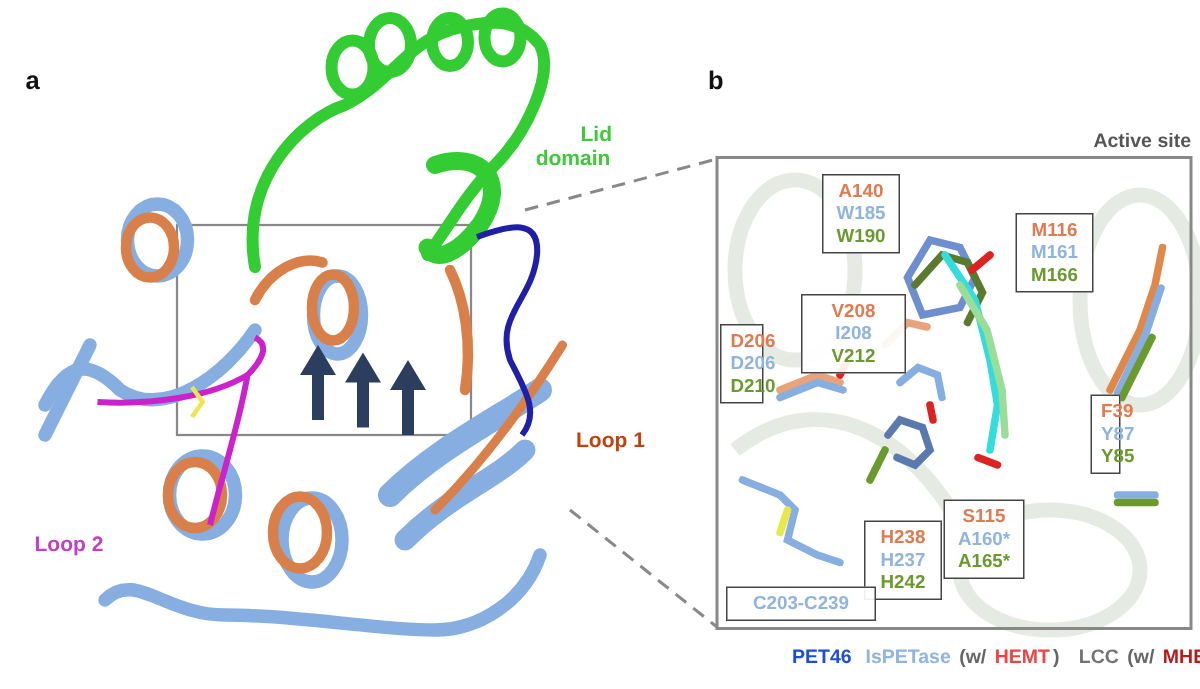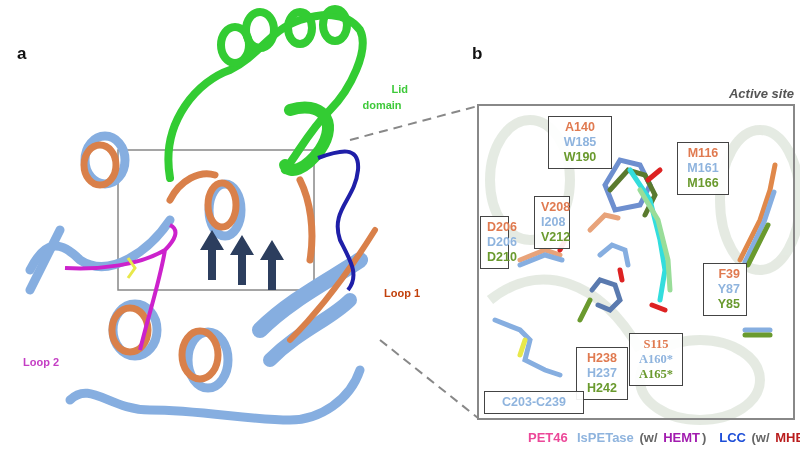--- a/index.html
+++ b/index.html
@@ -1,36 +1,36 @@
 <!DOCTYPE html>
 <html><head>
   <meta charset="utf-8">
   <style>
     html, body { margin: 0; padding: 0; background: #ffffff; }
     body { width: 800px; height: 459px; position: relative; overflow: hidden; font-family: "Liberation Sans", sans-serif; }
     .panel-letter { position: absolute; font-weight: bold; font-size: 17px; color: #111; }
     #pa-letter { left: 17px; top: 44px; }
     #pb-letter { left: 472px; top: 44px; }
-    .label { position: absolute; font-weight: bold; font-size: 11px; line-height: 16px; }
+    .label { position: absolute; font-weight: bold; font-size: 14px; line-height: 16px; }
     #lid-label { left: 356px; top: 81px; color: #3ec93a; text-align: center; width: 52px; }
     #lid-label span { display: block; }
     #lid-label .l1 { text-align: right; padding-right: 0px; }
     #loop1-label { left: 384px; top: 285px; color: #c2410c; }
     #loop2-label { left: 23px; top: 354px; color: #c43ec4; }
-    #active-title { position: absolute; right: 6px; top: 86px; font-size: 13px; font-weight: bold; color: #555; font-style: italic; }
+    #active-title { position: absolute; right: 6px; top: 86px; font-size: 13px; font-weight: bold; color: #555; }
     .res-box { position: absolute; border: 1.5px solid #444; background: rgba(255,255,255,0.92); text-align: center; font-weight: bold; font-size: 12.5px; line-height: 15px; padding: 3px 6px; box-sizing: border-box; }
     .c-orange { color: #e07a50; }
     .c-blue { color: #8fb4de; }
     .c-green { color: #6a9a2e; }
     .legend { position: absolute; left: 492px; top: 430px; font-weight: bold; font-size: 13px; white-space: nowrap; }
     .legend span { margin-right: 2px; }
     .lg-gray { color: #666; }
-    .lg-cyan { color: #a21caf; }
+    .lg-cyan { color: #ef4444; }
     .lg-lightgreen { color: #b91c1c; }
-    .lg-green { color: #1d4ed8; }
+    .lg-green { color: #737373; }
     svg { position: absolute; left: 0; top: 0; }
   </style>
 </head>
 <body>
 
 <div id="pa-letter" class="panel-letter">a</div>
 <div id="pb-letter" class="panel-letter">b</div>
 
 <svg width="800" height="459">
 
@@ -118,67 +118,67 @@
   <span class="l1">Lid</span>
   <span>domain</span>
 </div>
 <div id="loop1-label" class="label">Loop 1</div>
 <div id="loop2-label" class="label">Loop 2</div>
 
 <div id="active-title">Active site</div>
 
 <div id="active-box-frame" style="position:absolute;left:477px;top:104px;width:318px;height:316px;border:2px solid #888;box-sizing:border-box;"></div>
 
-<div class="res-box" style="left:548px;top:116px;width:64px;">
+<div class="res-box" style="left:548px;top:116px;width:52px;">
   <div class="c-orange">A140</div>
   <div class="c-blue">W185</div>
   <div class="c-green">W190</div>
 </div>
 
 <div class="res-box" style="left:677px;top:142px;width:52px;text-align:center;">
   <div class="c-orange">M116</div>
   <div class="c-blue">M161</div>
   <div class="c-green">M166</div>
 </div>
 
-<div class="res-box" style="left:534px;top:196px;width:36px;">
+<div class="res-box" style="left:534px;top:196px;width:70px;">
   <div class="c-orange">V208</div>
   <div class="c-blue">I208</div>
   <div class="c-green">V212</div>
 </div>
 
 <div class="res-box" style="left:480px;top:216px;width:29px;">
   <div class="c-orange">D206</div>
   <div class="c-blue">D206</div>
   <div class="c-green">D210</div>
 </div>
 
-<div class="res-box" style="left:703px;top:263px;width:44px;text-align:right;">
+<div class="res-box" style="left:727px;top:263px;width:20px;">
   <div class="c-orange">F39</div>
   <div class="c-blue">Y87</div>
   <div class="c-green">Y85</div>
 </div>
 
-<div class="res-box" style="left:629px;top:333px;width:54px;font-family:Liberation Serif, serif;">
+<div class="res-box" style="left:629px;top:333px;width:54px;">
   <div class="c-orange">S115</div>
   <div class="c-blue">A160*</div>
   <div class="c-green">A165*</div>
 </div>
 
 <div class="res-box" style="left:576px;top:347px;width:52px;">
   <div class="c-orange">H238</div>
   <div class="c-blue">H237</div>
   <div class="c-green">H242</div>
 </div>
 
 <div class="res-box" style="left:484px;top:391px;width:100px;">
   <div class="c-blue">C203-C239</div>
 </div>
 
 <div class="legend">
-  <span style="color:#ec4899;padding-left:36px;">PET46</span>&nbsp;
+  <span style="color:#1d4ed8;padding-left:36px;">PET46</span>&nbsp;
   <span class="c-blue">IsPETase</span>
   <span class="lg-gray">(w/</span>
   <span class="lg-cyan">HEMT</span><span class="lg-gray">)</span>&nbsp;&nbsp;
   <span class="lg-green">LCC</span>
   <span class="lg-gray">(w/</span>
   <span class="lg-lightgreen">MHET</span><span class="lg-gray">)</span>
 </div>
 
 </body></html>

